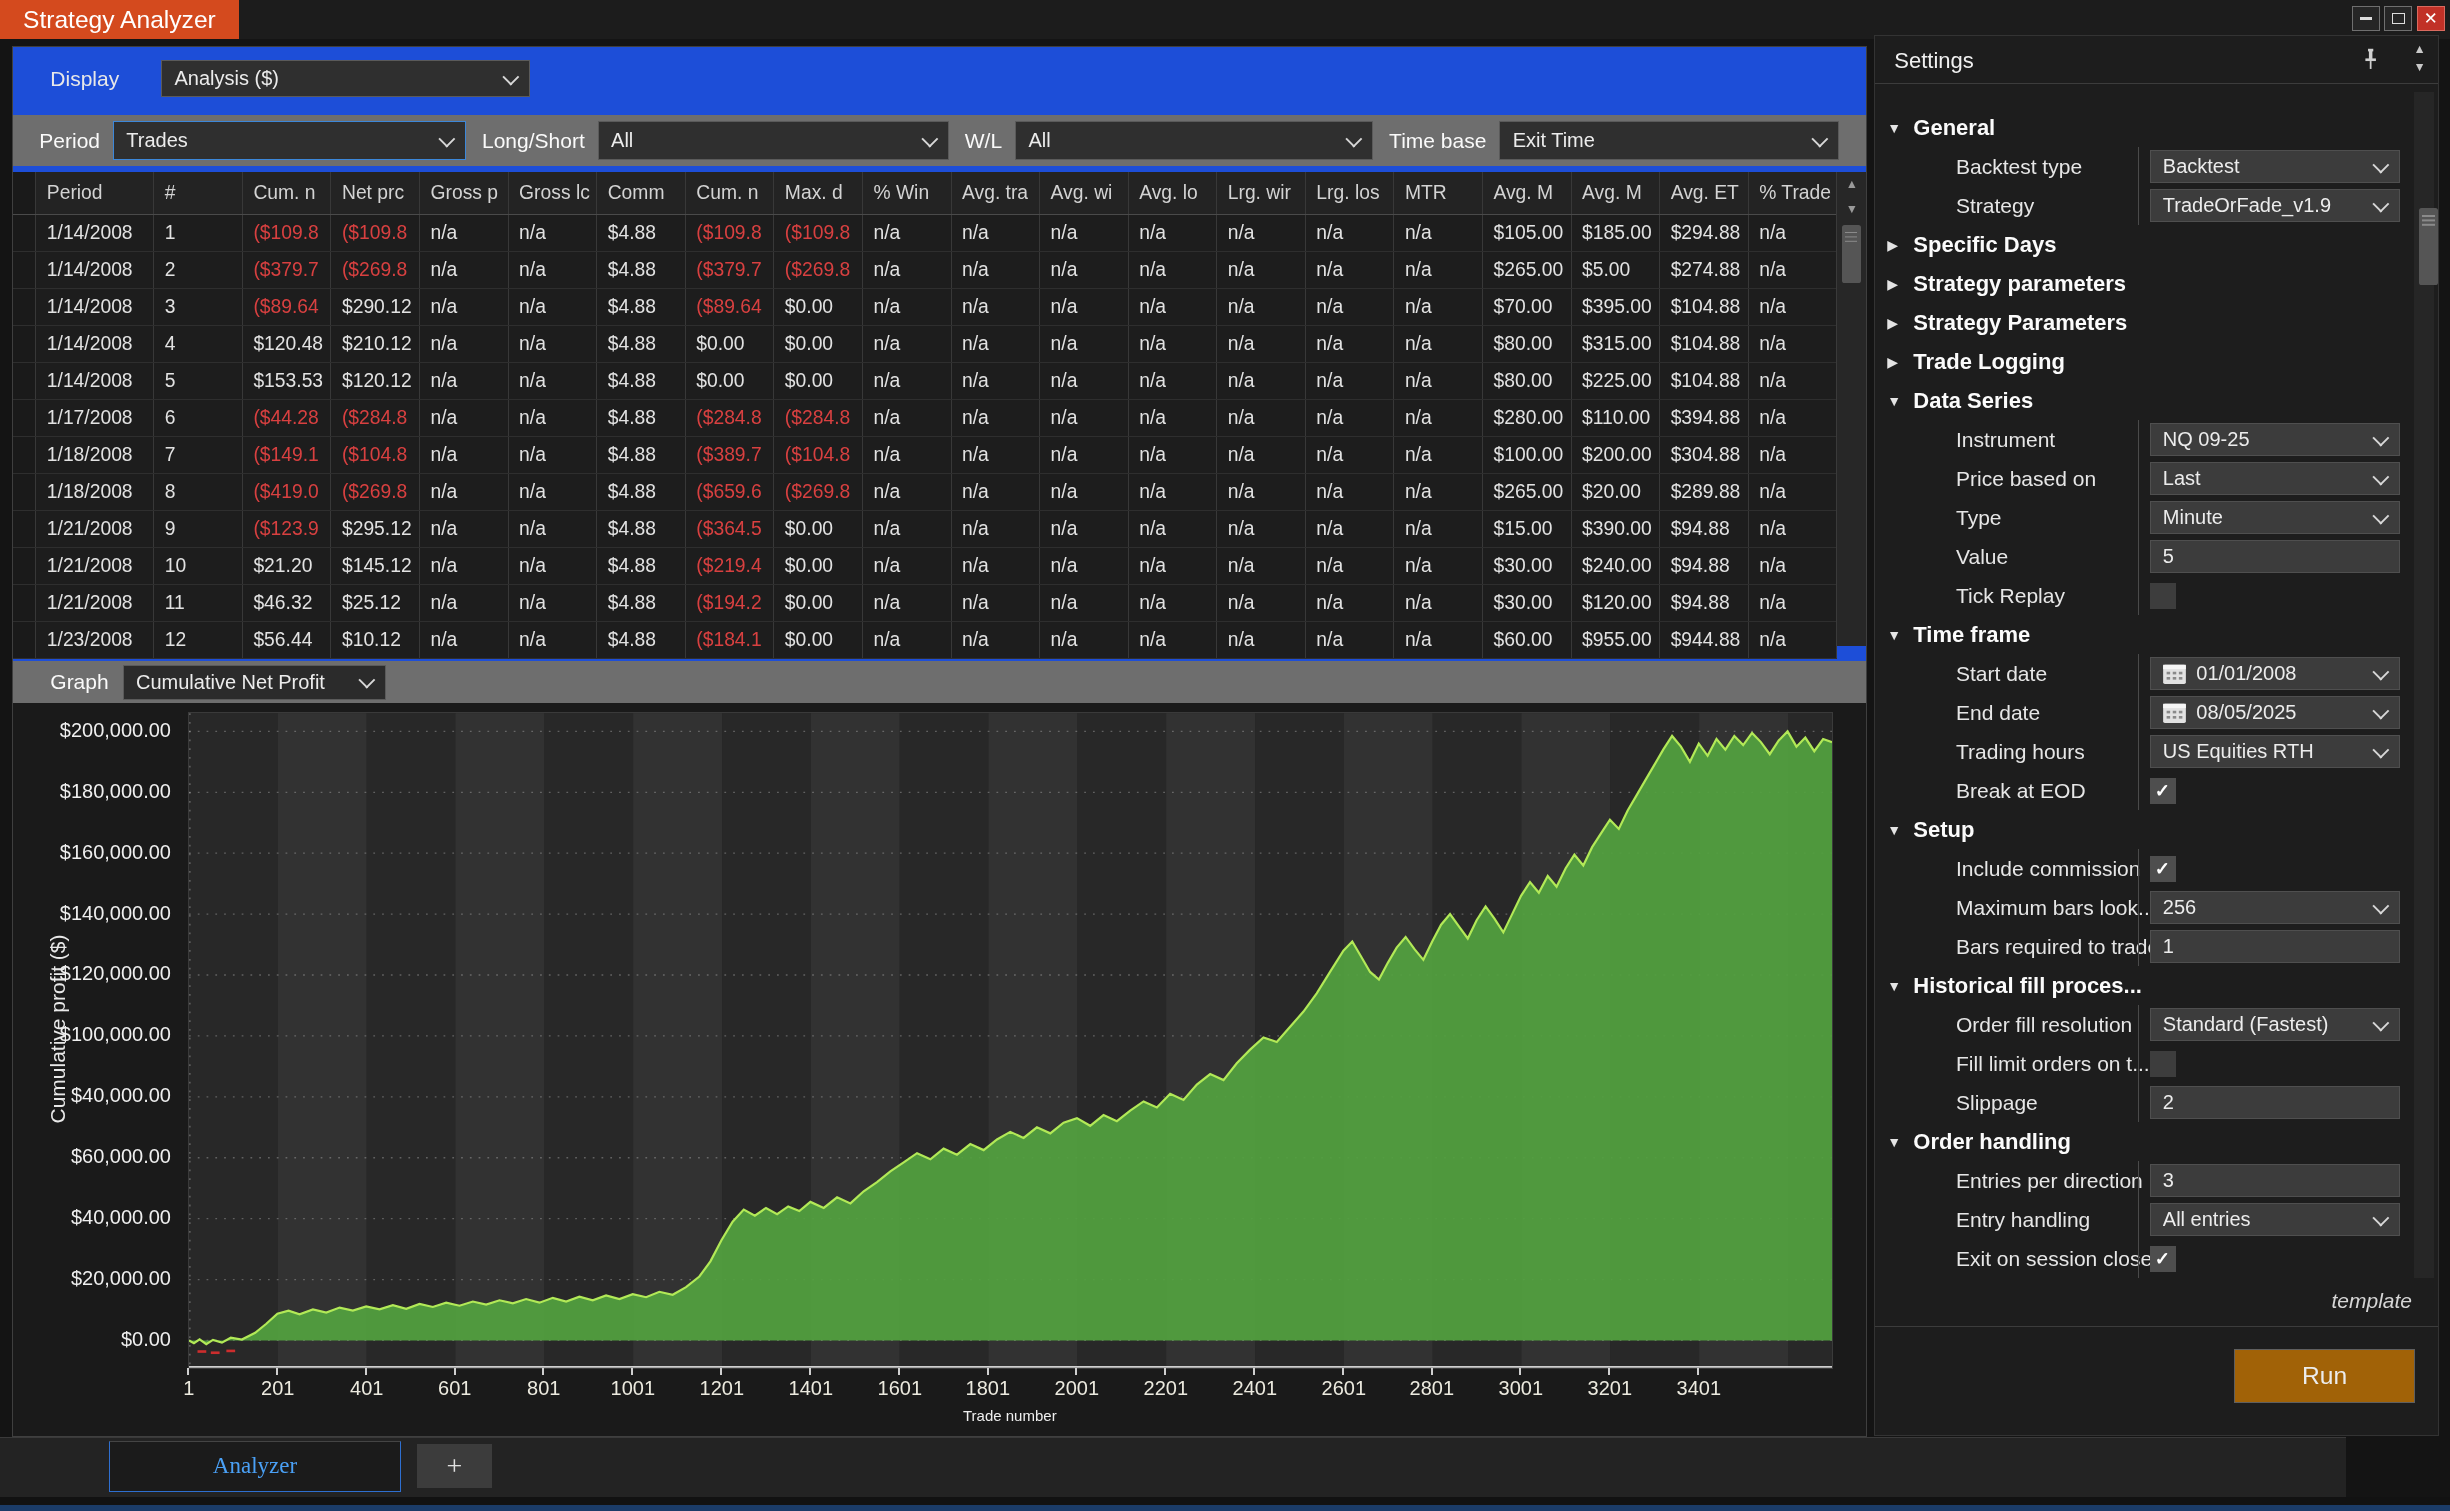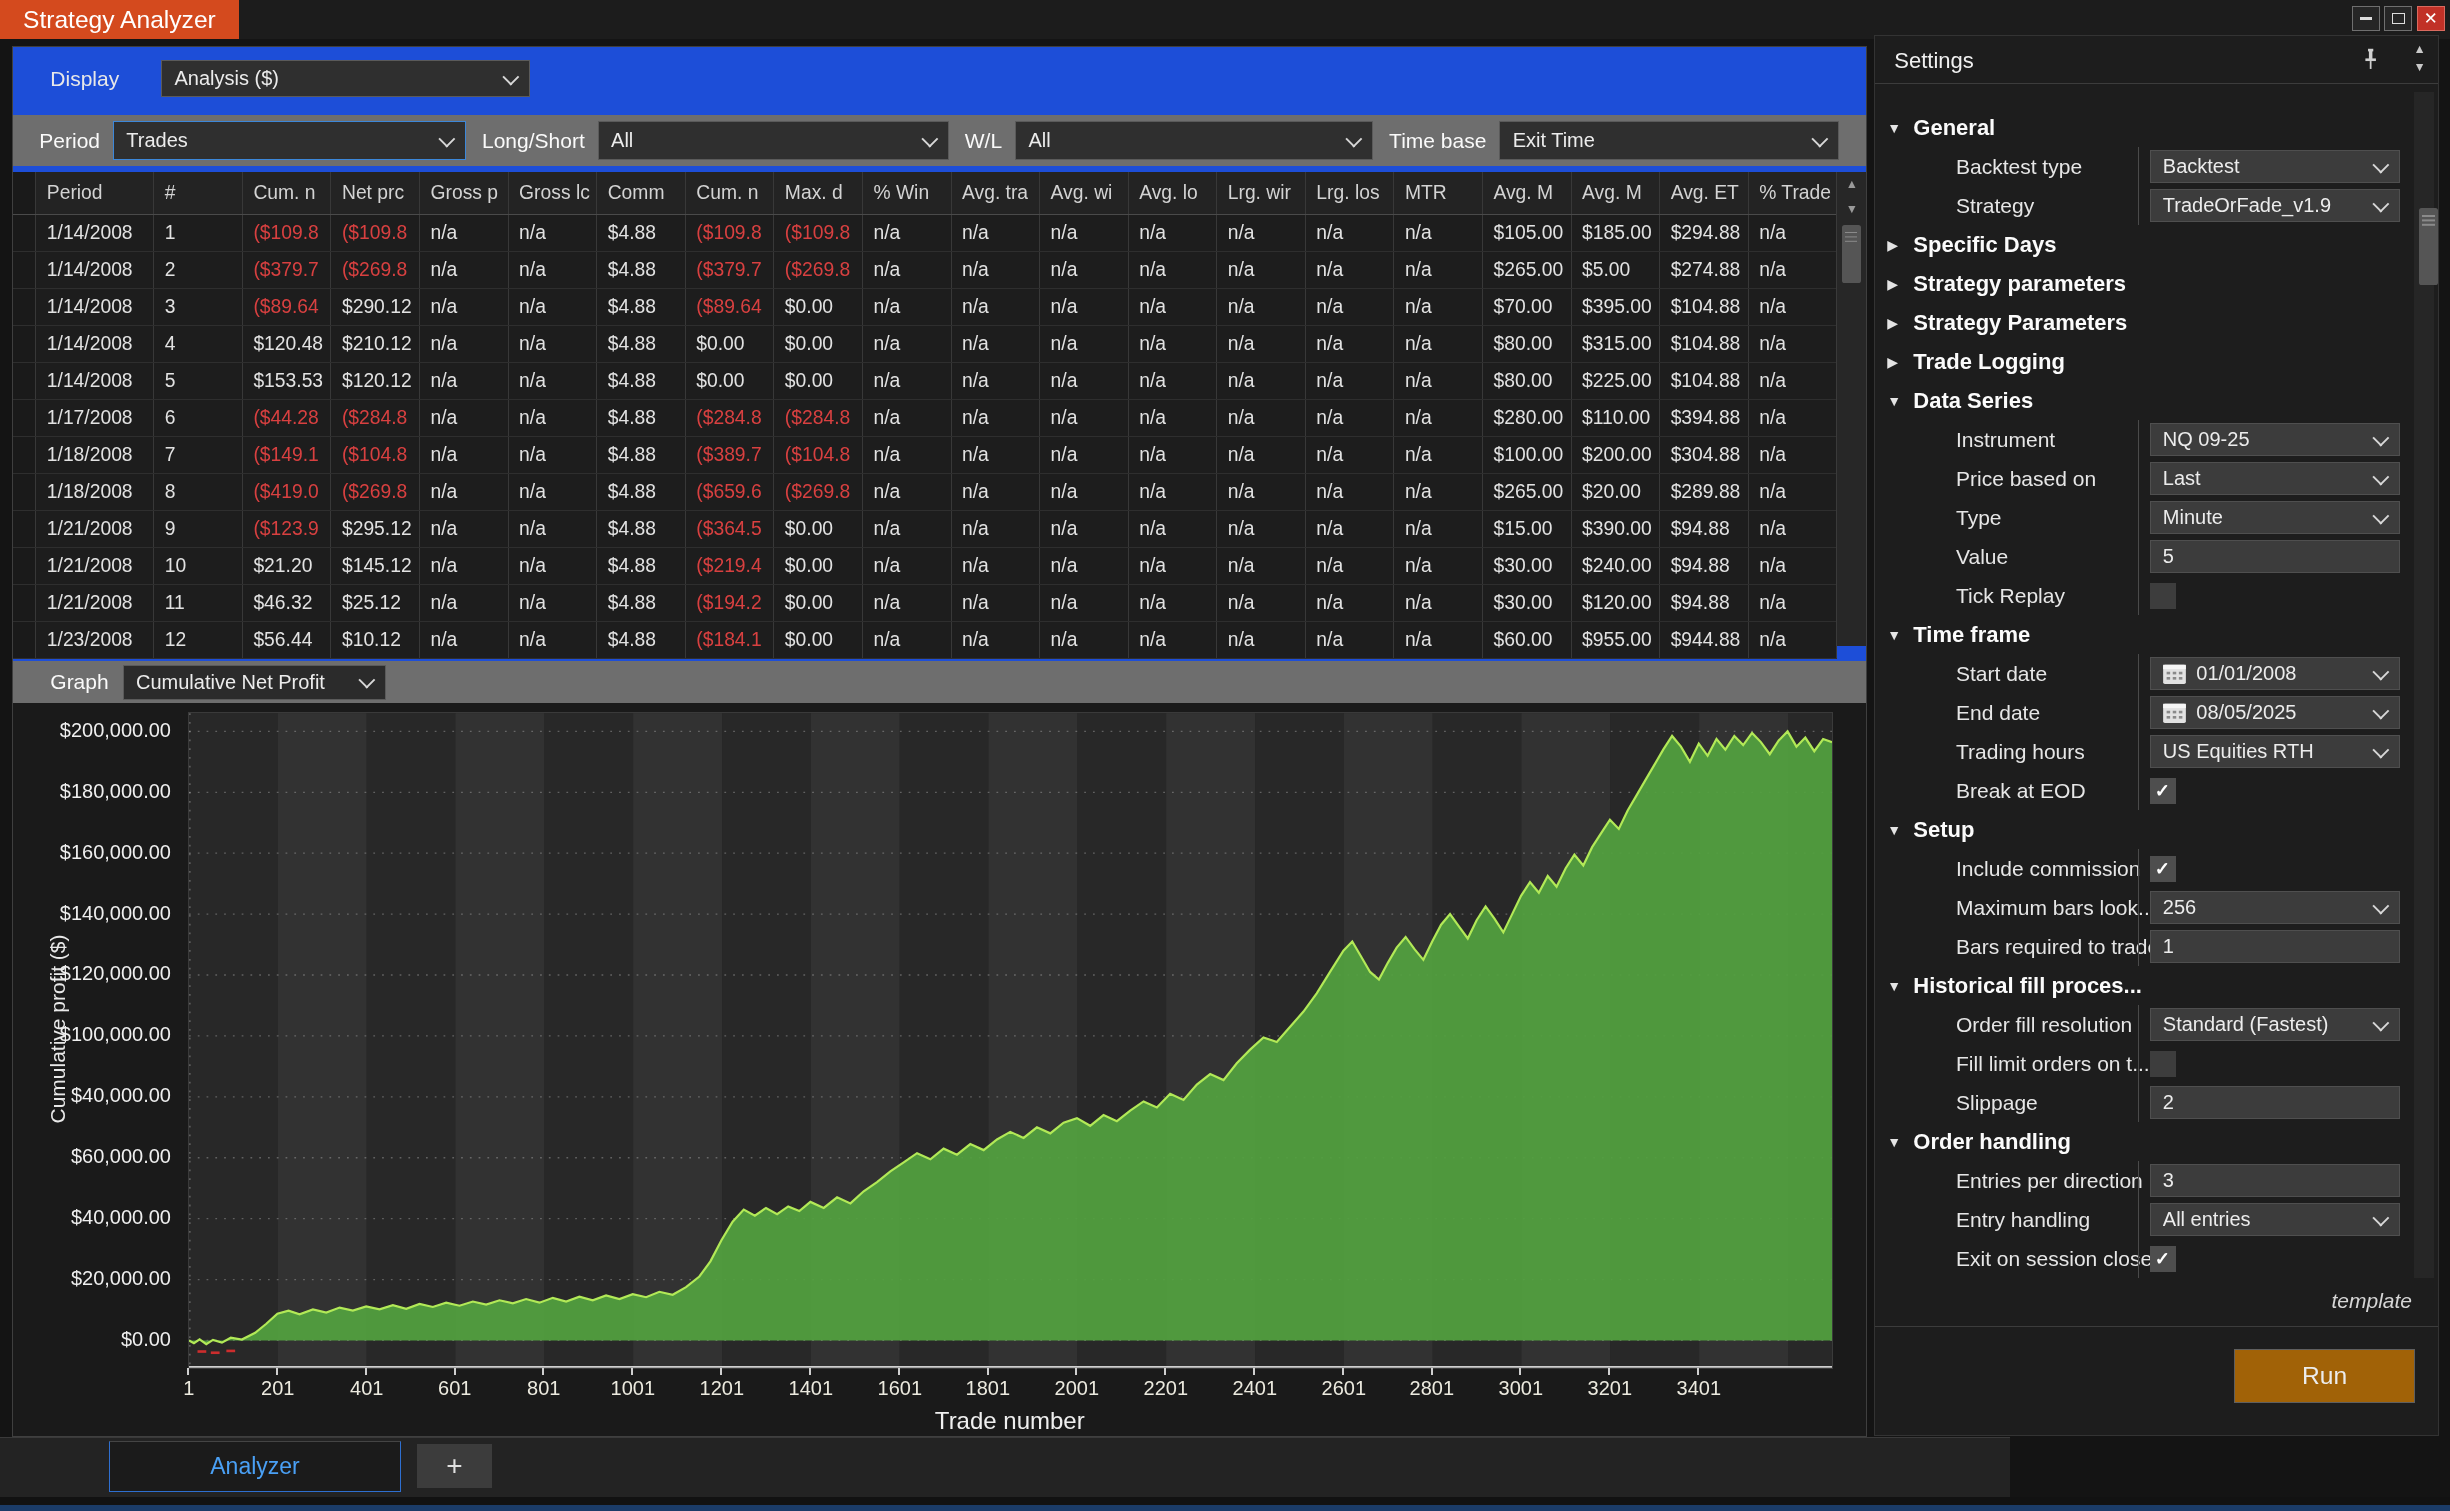--- a/index.html
+++ b/index.html
@@ -52,21 +52,21 @@
   .graph-bar .combo{height:35px;background:#2b2b2b;}
   .chart-wrap{position:absolute;left:0;top:656px;right:0;bottom:0;background:#1a1a1a;}
   .plot{position:absolute;left:175px;top:8.8px;width:1643px;height:655px;background:#272727;border:0.9px solid #3a3a3a;box-sizing:content-box;}
   .ylabels{position:absolute;left:0;top:8.8px;width:163px;height:655px;}
   .ylabel{position:absolute;right:5.3px;width:158px;text-align:right;font-size:20px;color:#efefef;}
   .ytitle{position:absolute;left:-283px;top:326px;width:655px;text-align:center;transform:translate(0,-50%) rotate(-90deg);
           transform-origin:center;font-size:21px;color:#e8e8e8;}
   .xlabels{position:absolute;left:175px;top:665px;width:1643px;height:37px;}
   .xlabel{position:absolute;top:8.8px;width:79px;margin-left:-39px;text-align:center;font-size:20px;color:#eceadf;}
   .xtick{position:absolute;top:0;width:1.8px;height:7px;background:#cfcfcf;}
-  .xtitle{position:absolute;left:175px;top:704px;width:1643px;text-align:center;font-size:24px;color:#efefef;}
+  .xtitle{position:absolute;left:175px;top:704px;width:1643px;text-align:center;font-size:15px;color:#efefef;}
 
   
   .settings{position:absolute;left:1874px;top:35px;width:565px;height:1401px;background:#1d1d1d;border:0.9px solid #333;box-sizing:border-box;}
   .settings-header{position:absolute;left:0;top:0;right:0;height:47px;border-bottom:0.9px solid #3c3c3c;}
   .settings-header .title{position:absolute;left:19.3px;top:12.3px;font-size:22px;color:#f0f0f0;}
   .pin{position:absolute;right:58px;top:10.5px;}
   .hdr-arrows{position:absolute;right:12.3px;top:5.3px;display:flex;flex-direction:column;color:#c9c9c9;font-size:12.3px;line-height:17.6px;text-align:center;}
   .settings-list{position:absolute;left:0;top:53px;width:537px;height:1198px;overflow:hidden;padding-top:19.3px;box-sizing:border-box;}
   .s-section{position:relative;height:39px;display:flex;align-items:center;padding-left:12.3px;}
   .s-section .tri{width:26px;color:#e4e4e4;font-size:14px;}
@@ -82,21 +82,21 @@
   .cb.off{background:#3d3d3d;}
   .cal{margin-right:10.5px;flex:0 0 auto;display:flex;}
   .set-vscroll{position:absolute;right:4.4px;top:56px;width:19.3px;height:1186px;background:#262626;}
   .set-vscroll .thumb{height:77px;margin-top:116px;}
   .template-link{position:absolute;right:26px;top:1253px;font-size:21px;font-style:italic;color:#d6d6d6;}
   .settings-footer{position:absolute;left:0;right:0;top:1290px;bottom:0;border-top:0.9px solid #3c3c3c;}
   .run-btn{position:absolute;right:23px;top:22px;width:181px;height:54px;background:#a16207;border:0.9px solid #5f5f5f;
            color:#ececec;font-size:24.6px;display:flex;align-items:center;justify-content:center;box-sizing:border-box;}
 
   
-  .tabbar{position:absolute;left:0;top:1437px;width:2010px;height:61px;background:#232323;border-top:0.9px solid #3a3a3a;box-sizing:border-box;}
+  .tabbar{position:absolute;left:0;top:1437px;width:2346px;height:61px;background:#232323;border-top:0.9px solid #3a3a3a;box-sizing:border-box;font-family:Liberation Serif, serif;}
   .tab-analyzer{position:absolute;left:109px;top:2.6px;width:292px;height:51px;background:#1b1b1b;
                 border:1.8px solid #2e6fd0;border-top-color:#444;color:#4aa0f5;font-size:23px;
                 display:flex;align-items:center;justify-content:center;box-sizing:border-box;}
   .tab-add{position:absolute;left:417px;top:6.1px;width:75px;height:44px;background:#3c3c3c;color:#e0e0e0;
            font-size:28px;display:flex;align-items:center;justify-content:center;}
   .bottom-strip{position:absolute;left:0;top:1497px;width:2450px;height:14px;background:#121212;}
   .bottom-strip:after{content:"";position:absolute;left:0;bottom:0;width:100%;height:6.1px;background:#1b3c68;}
 </style>
 </head>
 <body>

